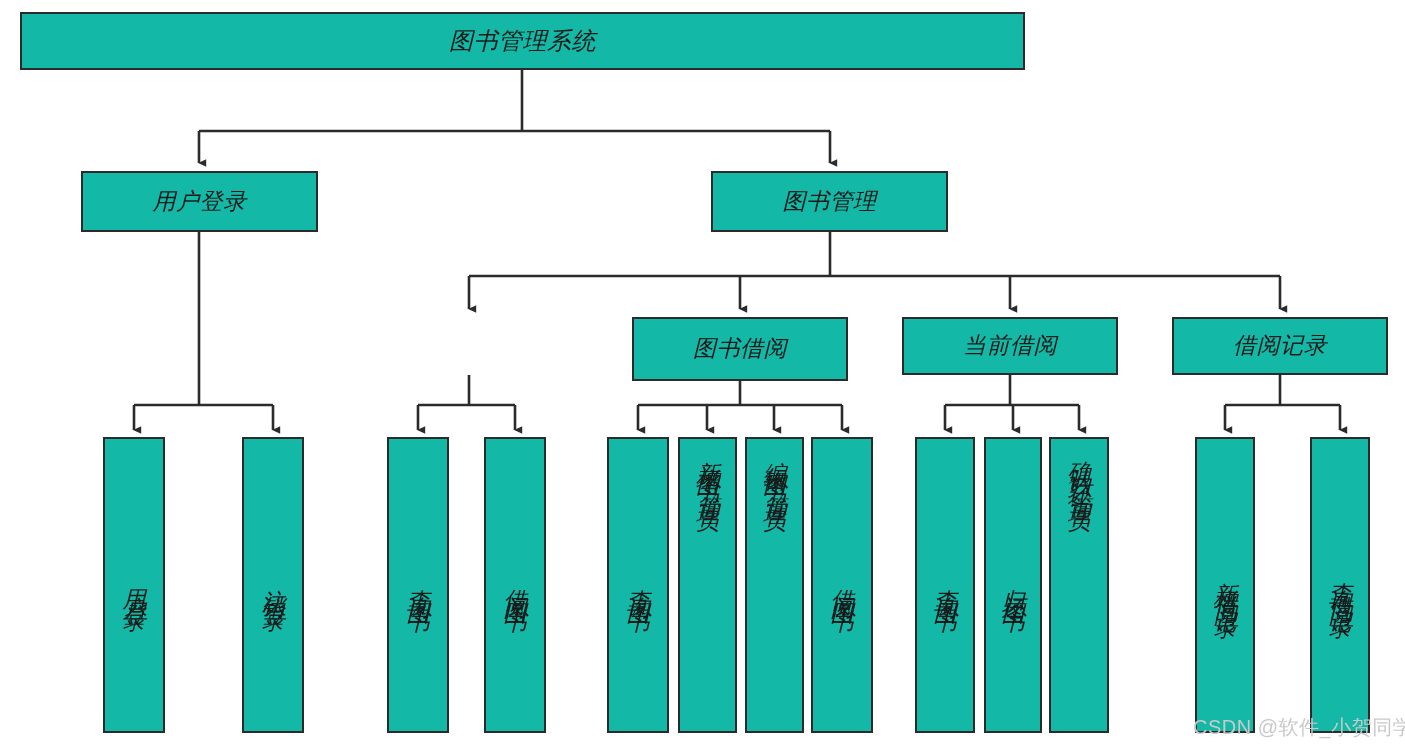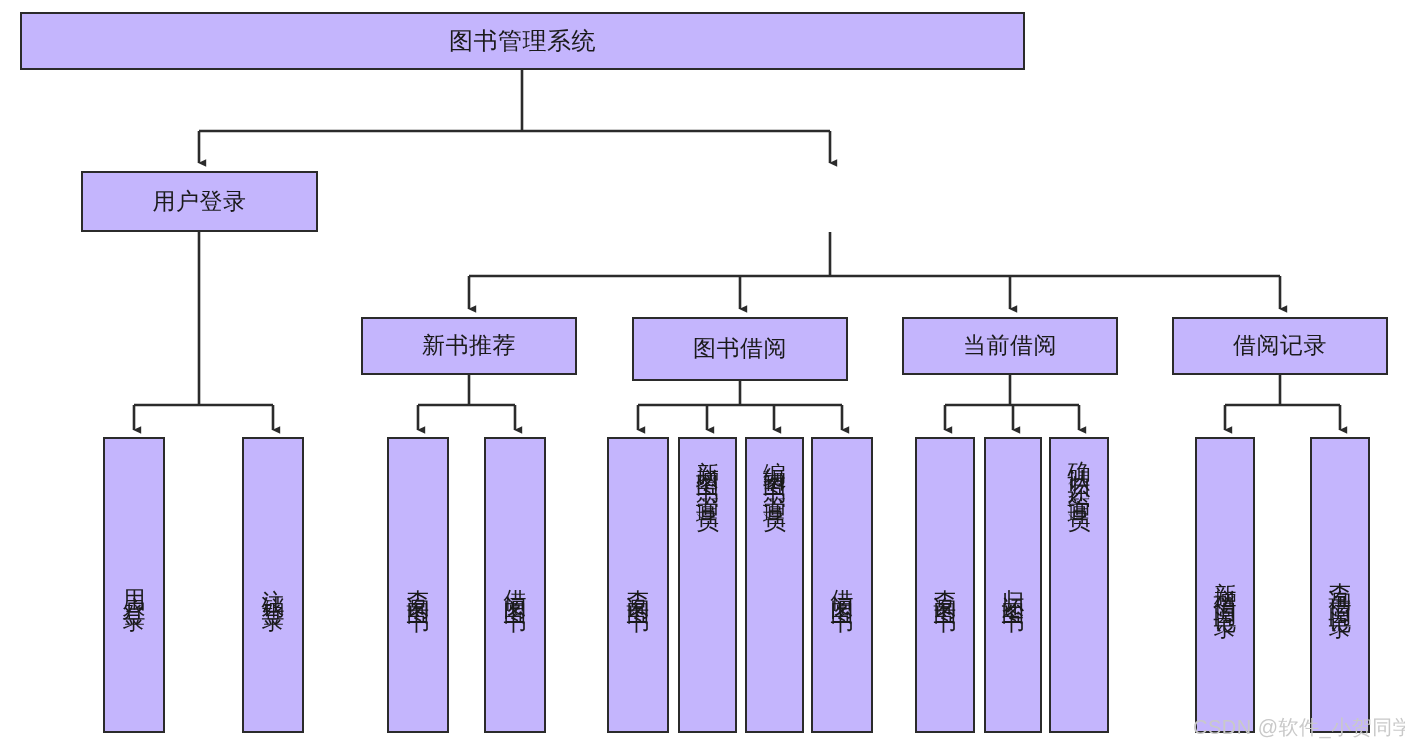--- a/index.html
+++ b/index.html
@@ -22,26 +22,27 @@
     position: absolute;
     left: 0;
     top: 0;
     width: 1405px;
     height: 747px;
     pointer-events: none;
   }
   .node {
     position: absolute;
     box-sizing: border-box;
-    background: #c4b5fd;
+    background: #14b8a6;
     border: 2.5px solid #2b2b2b;
     display: flex;
     align-items: center;
     justify-content: center;
     color: #1a1a1a;
+    font-style: italic;
   }
   .node .node-label {
     display: block;
     text-align: center;
     white-space: nowrap;
     line-height: 1.18;
   }
   .node.horizontal .node-label {
     font-size: 23px;
     letter-spacing: 0.5px;
@@ -131,24 +132,24 @@
     </g>
   </svg>
 
   <div class="node horizontal root" id="node-root" style="left:20px; top:12px; width:1005px; height:58px;">
     <span class="node-label">图书管理系统</span>
   </div>
 
   <div class="node horizontal" style="left:81px; top:171px; width:237px; height:61px;">
     <span class="node-label">用户登录</span>
   </div>
-
-  <div class="node horizontal" style="left:361px; top:317px; width:216px; height:58px;">
-    <span class="node-label">新书推荐</span>
-  </div>
+  <div class="node horizontal" style="left:711px; top:171px; width:237px; height:61px;">
+    <span class="node-label">图书管理</span>
+  </div>
+
   <div class="node horizontal" style="left:632px; top:317px; width:216px; height:64px;">
     <span class="node-label">图书借阅</span>
   </div>
   <div class="node horizontal" style="left:902px; top:317px; width:216px; height:58px;">
     <span class="node-label">当前借阅</span>
   </div>
   <div class="node horizontal" style="left:1172px; top:317px; width:216px; height:58px;">
     <span class="node-label">借阅记录</span>
   </div>
 

